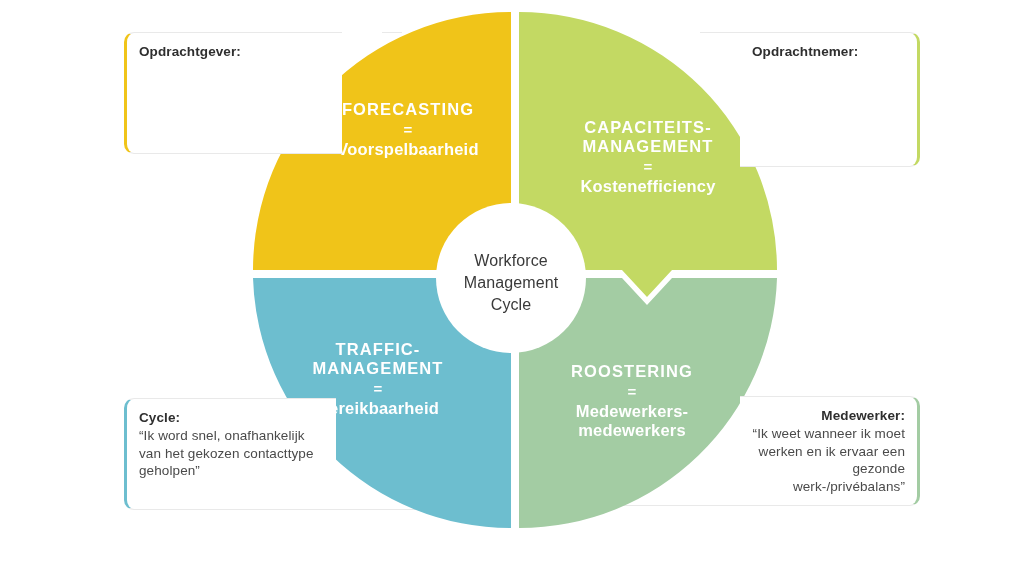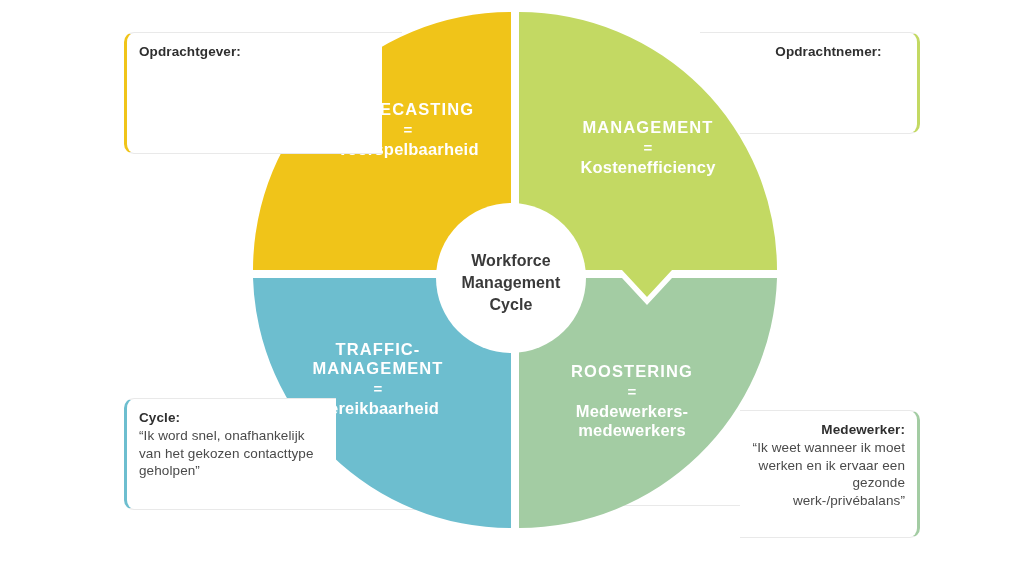--- a/index.html
+++ b/index.html
@@ -25,39 +25,39 @@
     color:#4a4a4a;
     letter-spacing:0.1px;
   }
   .card .who{
     font-weight:bold;
     color:#2f2f2f;
     display:block;
   }
   .card .quote{display:block;}
 
-  .card-tl{left:124px;top:32px;width:258px;height:122px;
+  .card-tl{left:124px;top:32px;width:218px;height:122px;
     border-left:3px solid #F0C419;
     border-top:1px solid #e9e9e9;
     border-bottom:1px solid #e9e9e9;
     border-right:0;
     border-top-left-radius:10px;border-bottom-left-radius:10px;
     border-top-right-radius:0;border-bottom-right-radius:0;
     text-align:left;
   }
-  .card-tr{left:740px;top:32px;width:180px;height:102px;
+  .card-tr{left:740px;top:32px;width:180px;height:135px;
     border-right:3px solid #C3D963;
     border-top:1px solid #e9e9e9;
     border-bottom:1px solid #e9e9e9;
     border-left:0;
     border-top-right-radius:10px;border-bottom-right-radius:10px;
     border-top-left-radius:0;border-bottom-left-radius:0;
-    text-align:center;
-  }
-  .card-br{left:740px;top:410px;width:180px;height:128px;
+    text-align:left;
+  }
+  .card-br{left:740px;top:396px;width:180px;height:110px;
     border-right:3px solid #A3CCA3;
     border-top:1px solid #e9e9e9;
     border-bottom:1px solid #e9e9e9;
     border-left:0;
     border-top-right-radius:10px;border-bottom-right-radius:10px;
     border-top-left-radius:0;border-bottom-left-radius:0;
     text-align:right;
   }
   .card-bl{left:124px;top:398px;width:212px;height:112px;
     border-left:3px solid #6DBECF;
@@ -88,21 +88,21 @@
   .lbl-fc{left:300px;top:100px;width:216px;}
   .lbl-cm{left:540px;top:118px;width:216px;}
   .lbl-ro{left:524px;top:362px;width:216px;}
   .lbl-tm{left:270px;top:340px;width:216px;}
 
   .center-text{
     position:absolute;
     left:432px;top:250px;width:158px;
     text-align:center;
     color:#3a3a3a;
-    font-weight:bold;
+    font-weight:normal;
     font-size:16px;
     line-height:1.36;
     letter-spacing:0.1px;
   }
   .center-text span{display:block;}
 </style>
 </head>
 <body>
 
 <div id="stage">
@@ -151,20 +151,21 @@
     <circle cx="511" cy="278" r="75" fill="#ffffff"></circle>
   </svg>
 
   <div class="seg-label lbl-fc">
     <span class="t1">FORECASTING</span>
     <span class="eq">=</span>
     <span class="t2">Voorspelbaarheid</span>
   </div>
 
   <div class="seg-label lbl-cm">
+    <span class="t1">CAPACITEITS-</span>
     <span class="t1">MANAGEMENT</span>
     <span class="eq">=</span>
     <span class="t2">Kostenefficiency</span>
   </div>
 
   <div class="seg-label lbl-ro">
     <span class="t1">ROOSTERING</span>
     <span class="eq">=</span>
     <span class="t2">Medewerkers-</span>
     <span class="t2">medewerkers</span>

